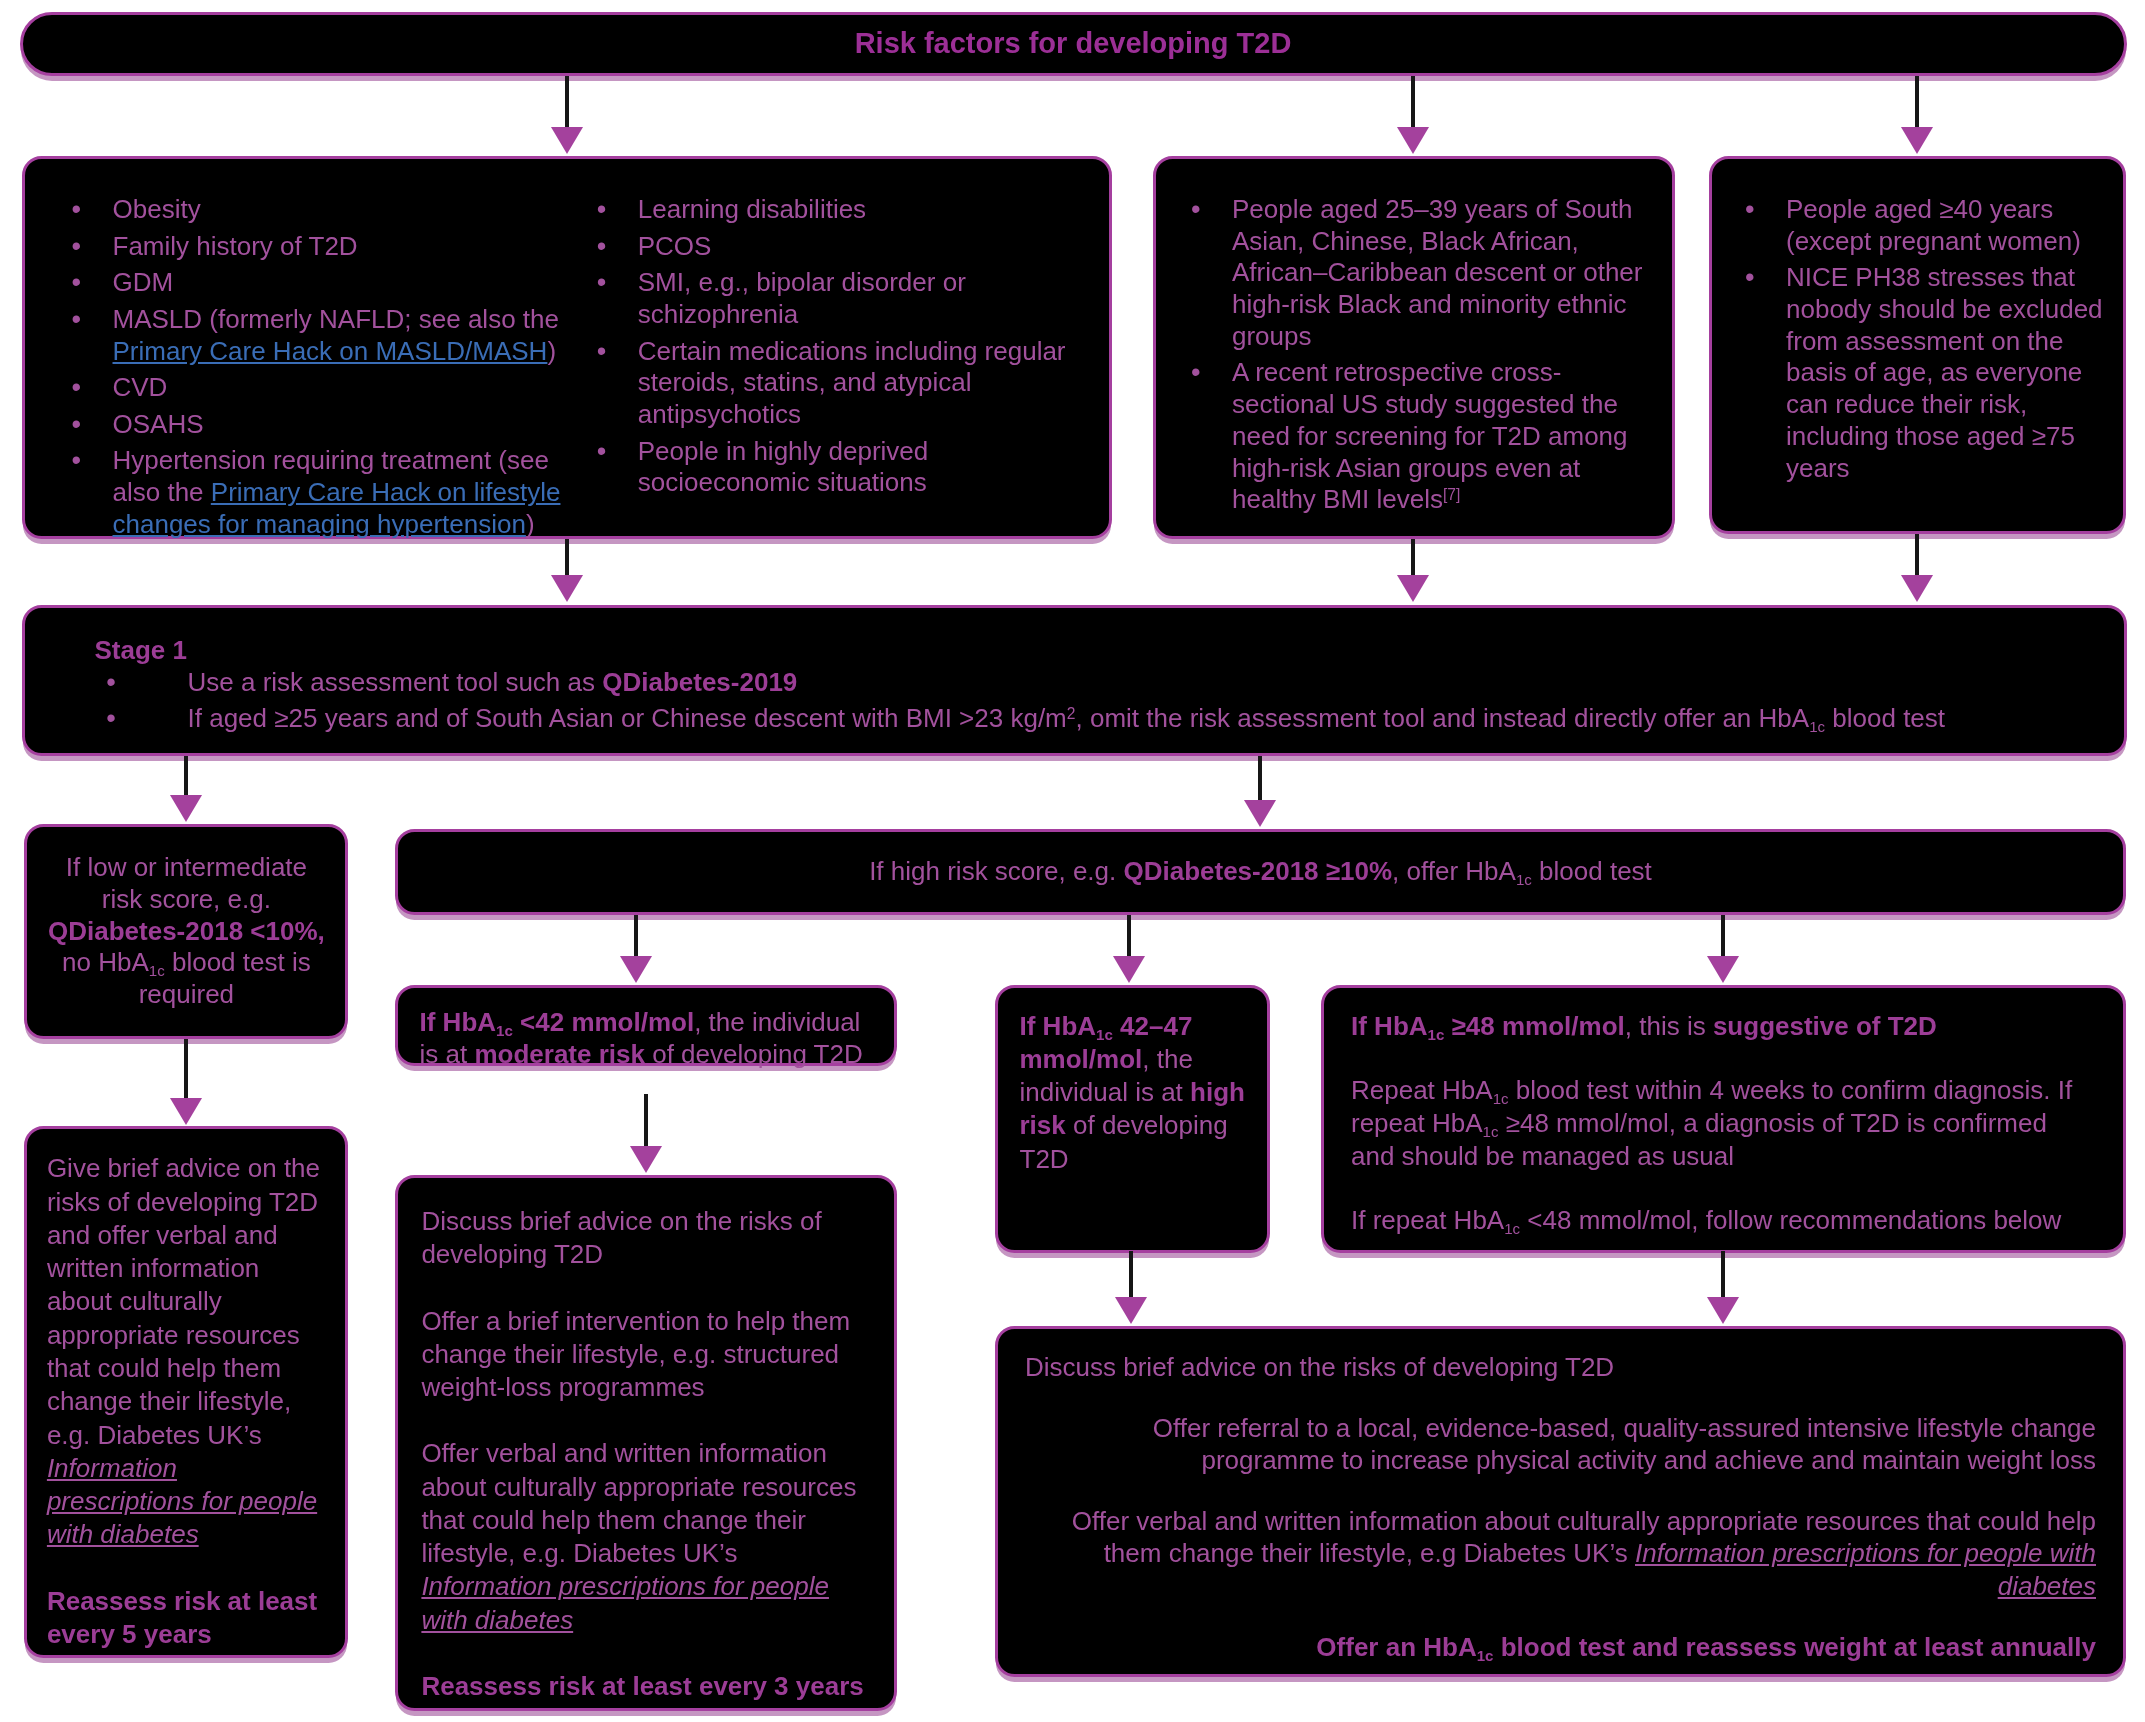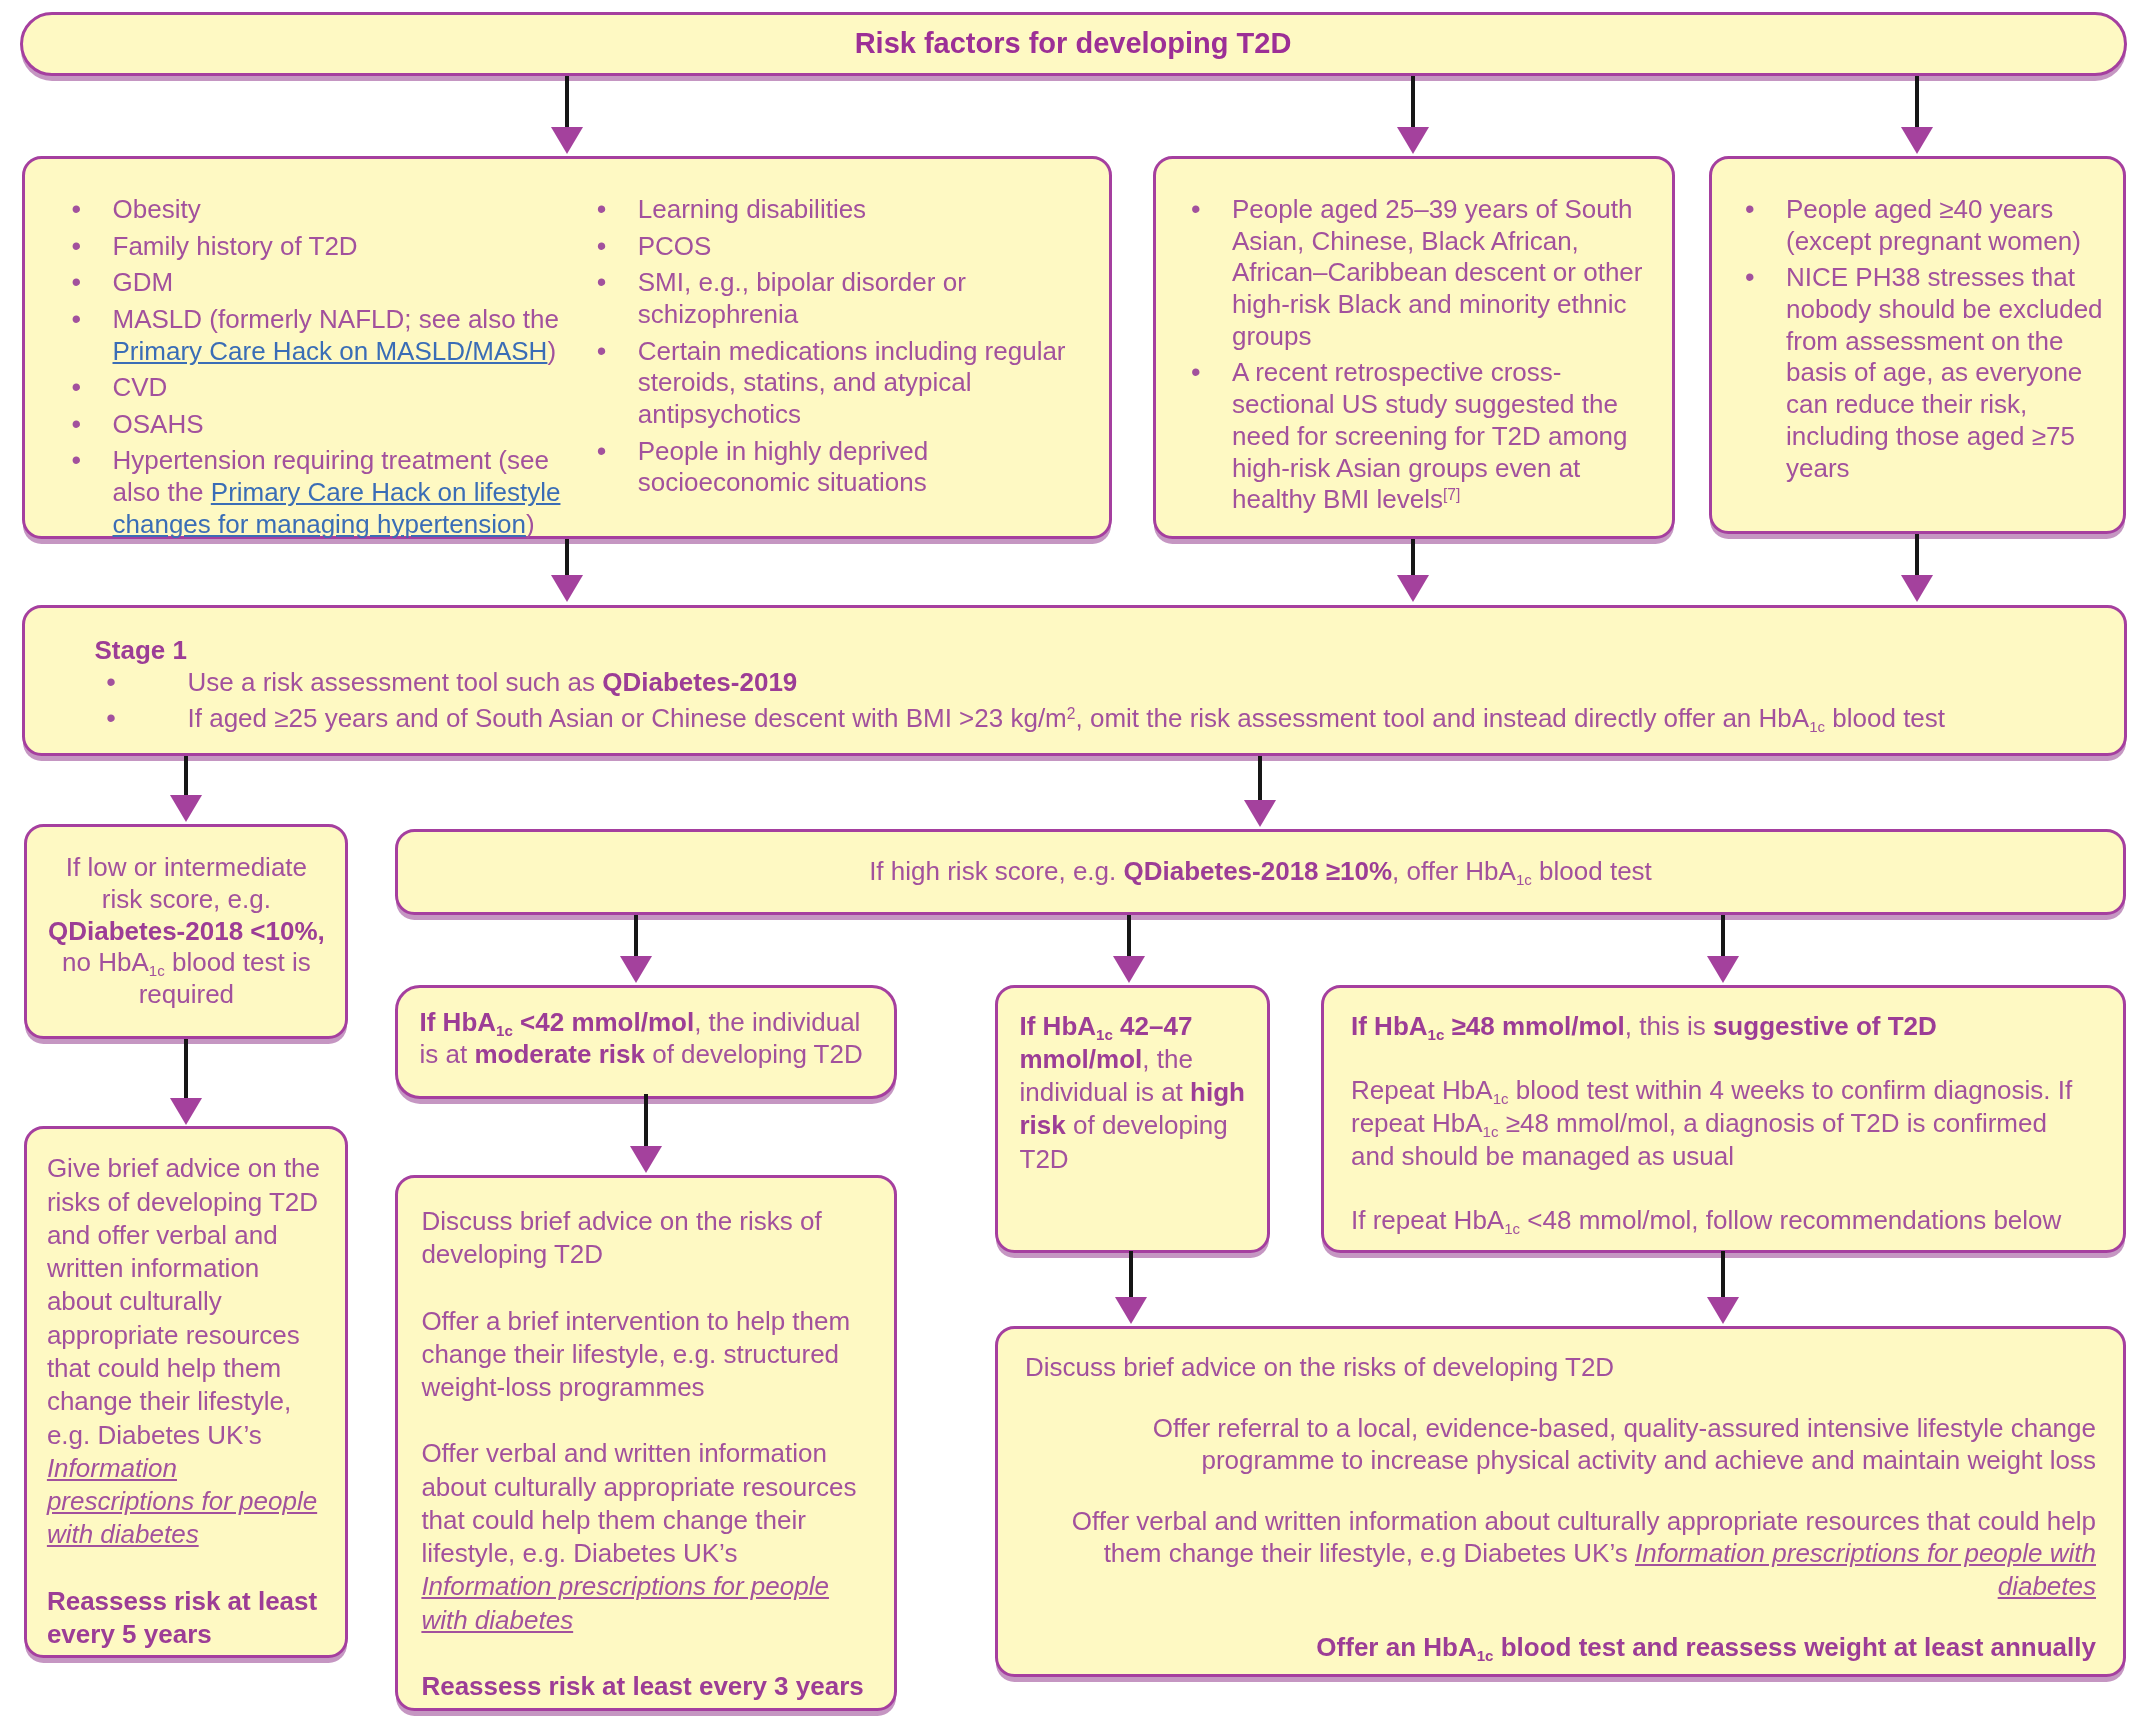--- a/index.html
+++ b/index.html
@@ -3,21 +3,21 @@
 <meta charset="utf-8">
 <style>
   html,body{margin:0;padding:0;background:#ffffff;}
   .canvas{
     position:relative;width:2146px;height:1722px;background:#ffffff;
     font-family:"Liberation Sans","DejaVu Sans",sans-serif;
     color:#a2519d;font-size:26px;line-height:1.22;
   }
   .box{
     position:absolute;box-sizing:border-box;
-    background:#fef9c3;border:3.9px solid #a53f9f;border-radius:19.5px;
+    background:#000000;border:3.9px solid #a53f9f;border-radius:19.5px;
     box-shadow:0 5.9px 0 -1px rgba(140,45,133,0.5);
   }
   .pill{border-radius:33px;display:flex;align-items:center;justify-content:center;}
   .title-text{font-weight:bold;font-size:29px;color:#9c2f96;}
   .b{font-weight:bold;color:#9c3d96;}
   .i{font-style:italic;}
   .u{text-decoration:underline;}
   .link-blue{color:#3a6db6;cursor:pointer;}
   .link-purple{color:inherit;cursor:pointer;text-decoration:underline;}
   sub{font-size:0.58em;vertical-align:-0.35em;line-height:0;}
@@ -95,21 +95,21 @@
   </div>
 
   <div class="box vcenter" style="left:24.4px;top:824px;width:324px;height:215px;padding:19.5px 15.6px;">
     <p class="center">If low or intermediate risk score, e.g. <span class="b">QDiabetes-2018 &lt;10%,</span> no HbA<sub>1c</sub> blood test is required</p>
   </div>
 
   <div class="box vcenter" style="left:395px;top:829px;width:1731px;height:86px;padding:0 6px;">
     <p class="center">If high risk score, e.g. <span class="b">QDiabetes-2018 ≥10%</span>, offer HbA<sub>1c</sub> blood test</p>
   </div>
 
-  <div class="box" style="left:395px;top:985px;width:502px;height:114px;padding:17.6px 21.5px;line-height:1.26;border-radius:25px;">
+  <div class="box" style="left:395px;top:985px;width:502px;height:81px;padding:17.6px 21.5px;line-height:1.26;">
     <p><span class="b">If HbA</span><sub class="b">1c</sub><span class="b"> &lt;42 mmol/mol</span>, the individual is at <span class="b">moderate risk</span> of developing T2D</p>
   </div>
 
   <div class="box" style="left:995px;top:985px;width:275px;height:268px;padding:21.5px 17.6px 17.6px 21.5px;line-height:1.28;">
     <p><span class="b">If HbA</span><sub class="b">1c</sub><span class="b"> 42–47 mmol/mol</span>, the individual is at <span class="b">high risk</span> of developing T2D</p>
   </div>
 
   <div class="box gap32" style="left:1321px;top:985px;width:805px;height:268px;padding:21.5px 27px;line-height:1.27;">
     <p><span class="b">If HbA</span><sub class="b">1c</sub><span class="b"> ≥48 mmol/mol</span>, this is <span class="b">suggestive of T2D</span></p>
     <p>Repeat HbA<sub>1c</sub> blood test within 4 weeks to confirm diagnosis. If repeat HbA<sub>1c</sub> ≥48 mmol/mol, a diagnosis of T2D is confirmed and should be managed as usual</p>

